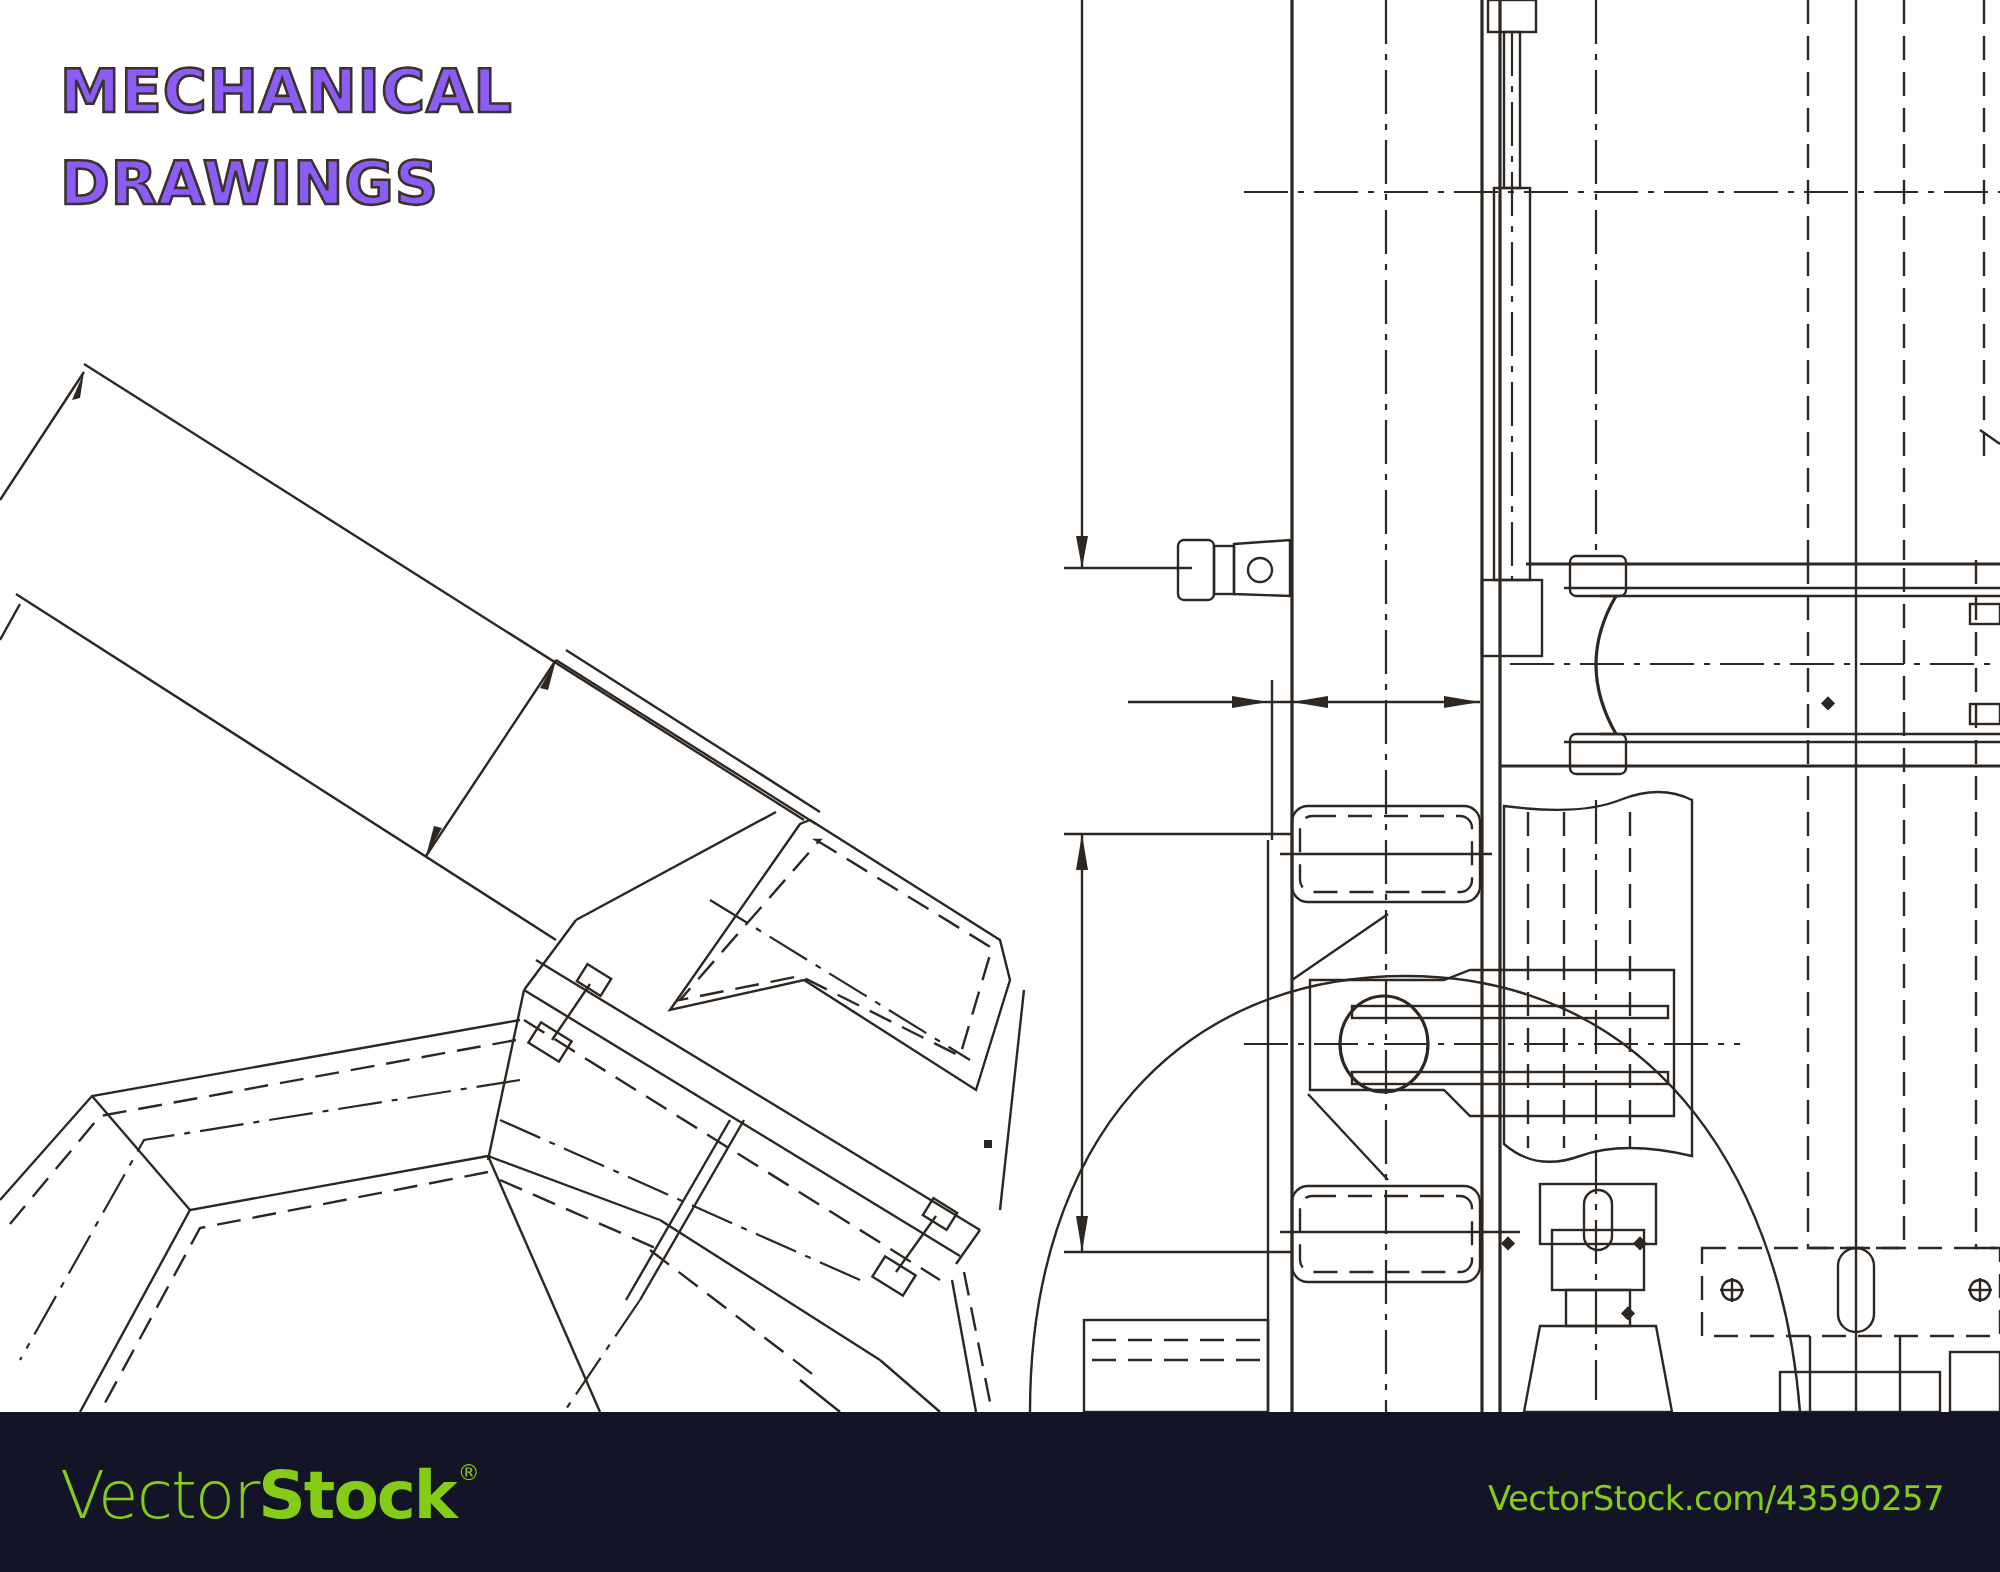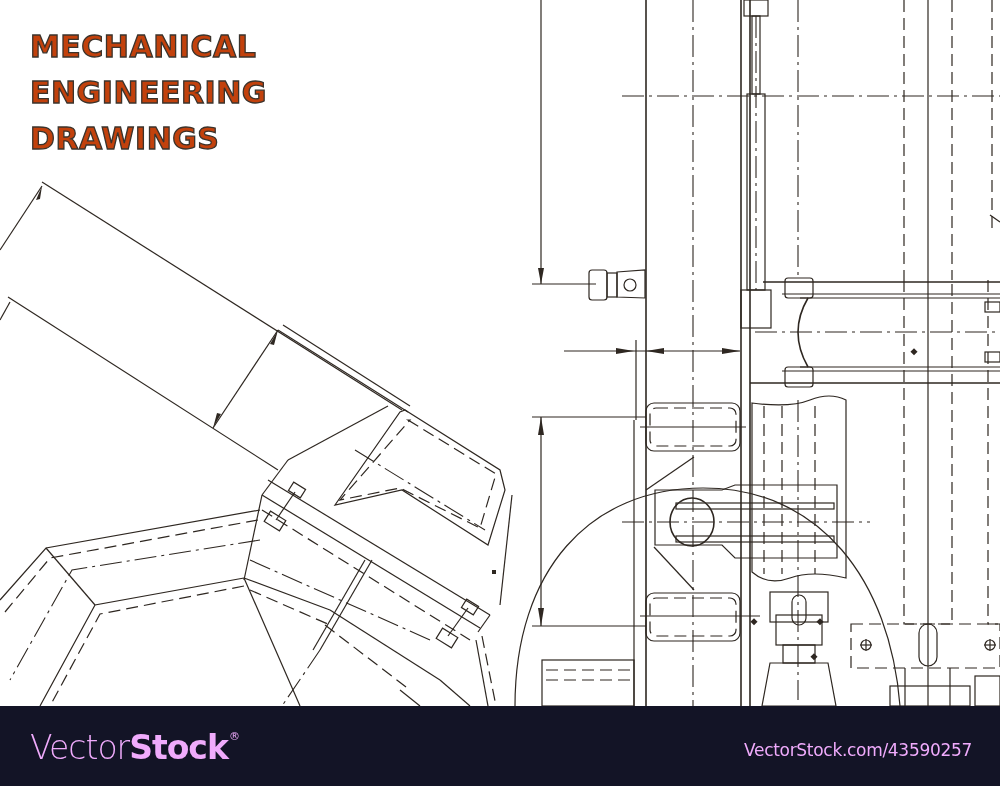--- a/index.html
+++ b/index.html
@@ -7,45 +7,44 @@
   #canvas { position: absolute; left: 0; top: 0; width: 1000px; height: 706px; overflow: hidden; background: #ffffff; }
   #canvas svg { position: absolute; left: 0; top: 0; }
   .title-block { position: absolute; left: 30px; top: 24px; z-index: 2; }
   .title-line {
     display: block;
     font-family: "DejaVu Sans", sans-serif;
     font-weight: bold;
     font-size: 30px;
     letter-spacing: 0.5px;
     line-height: 46px;
-    color: #c2410c;
+    color: #8b5cf6;
     -webkit-text-stroke: 1.3px #3a332c;
   }
   #banner {
     position: absolute; left: 0; top: 706px; width: 1000px; height: 80px;
-    background: #131426; color: #f0abfc;
+    background: #131426; color: #84cc16;
   }
   .brand { position: absolute; left: 30px; top: 22px; font-family: "DejaVu Sans", sans-serif; font-size: 33px; letter-spacing: -1px; }
   .brand .light { font-weight: 200; }
   .brand .bold { font-weight: bold; }
   .brand .reg { font-size: 11px; vertical-align: top; position: relative; top: 2px; margin-left: 1px; }
   .url { position: absolute; right: 28px; top: 34px; font-family: "DejaVu Sans", sans-serif; font-size: 17px; letter-spacing: -0.3px; }
   .ln { stroke: #2e2721; stroke-width: 1.2; fill: none; }
   .thk { stroke: #2e2721; stroke-width: 1.6; fill: none; }
   .dash { stroke: #2e2721; stroke-width: 1.2; fill: none; stroke-dasharray: 12 6; }
   .cdash { stroke: #2e2721; stroke-width: 1.1; fill: none; stroke-dasharray: 22 5 3 5; }
   .fill { fill: #2e2721; }
 </style>
 </head>
 <body>
 
 <div id="canvas">
   <div class="title-block">
     <span class="title-line">MECHANICAL</span>
-    <span class="title-line">ENGINEERING</span>
     <span class="title-line">DRAWINGS</span>
   </div>
 
   <svg width="1000" height="706" viewBox="0 0 1000 706">
 
     <g>
 
       <line class="ln" x1="42" y1="182" x2="402" y2="410"></line>
       <line class="ln" x1="8" y1="297" x2="278" y2="470"></line>
 

